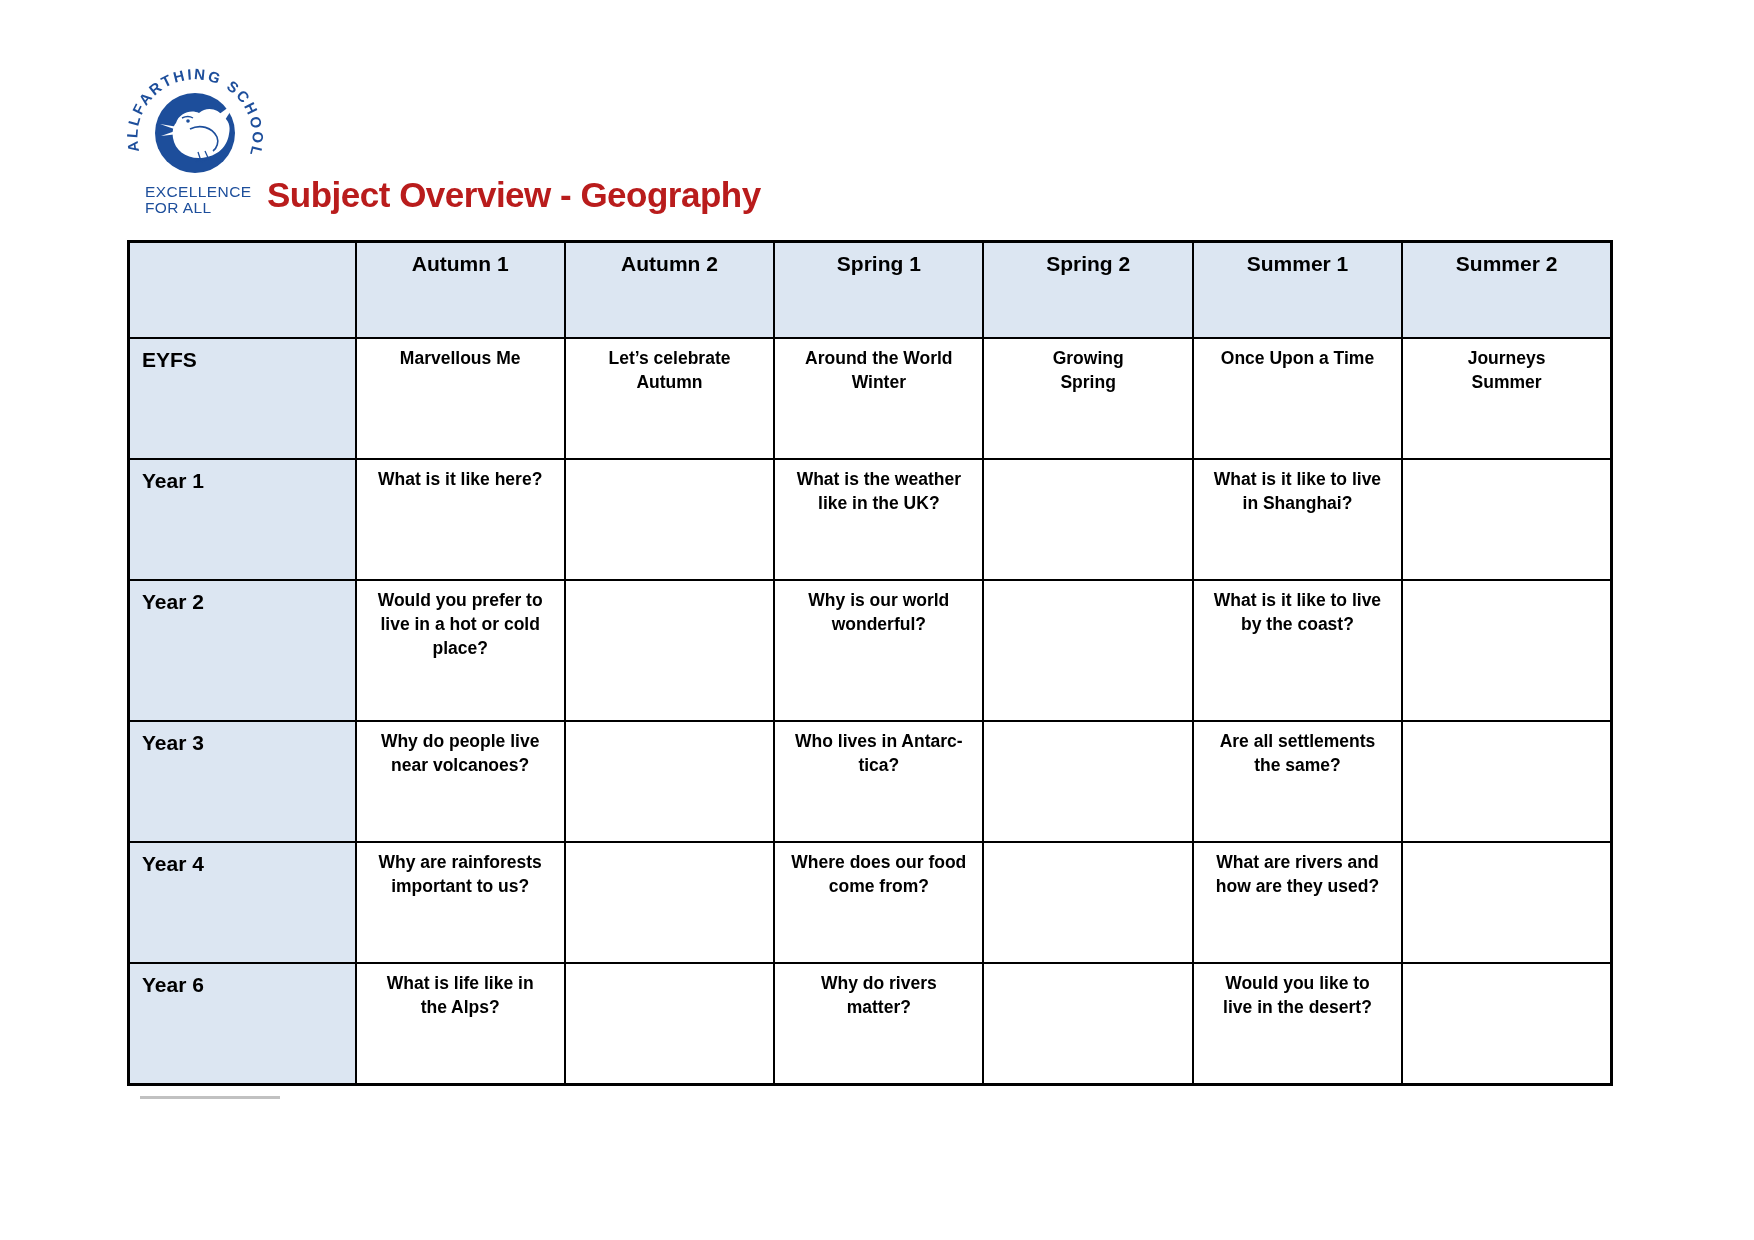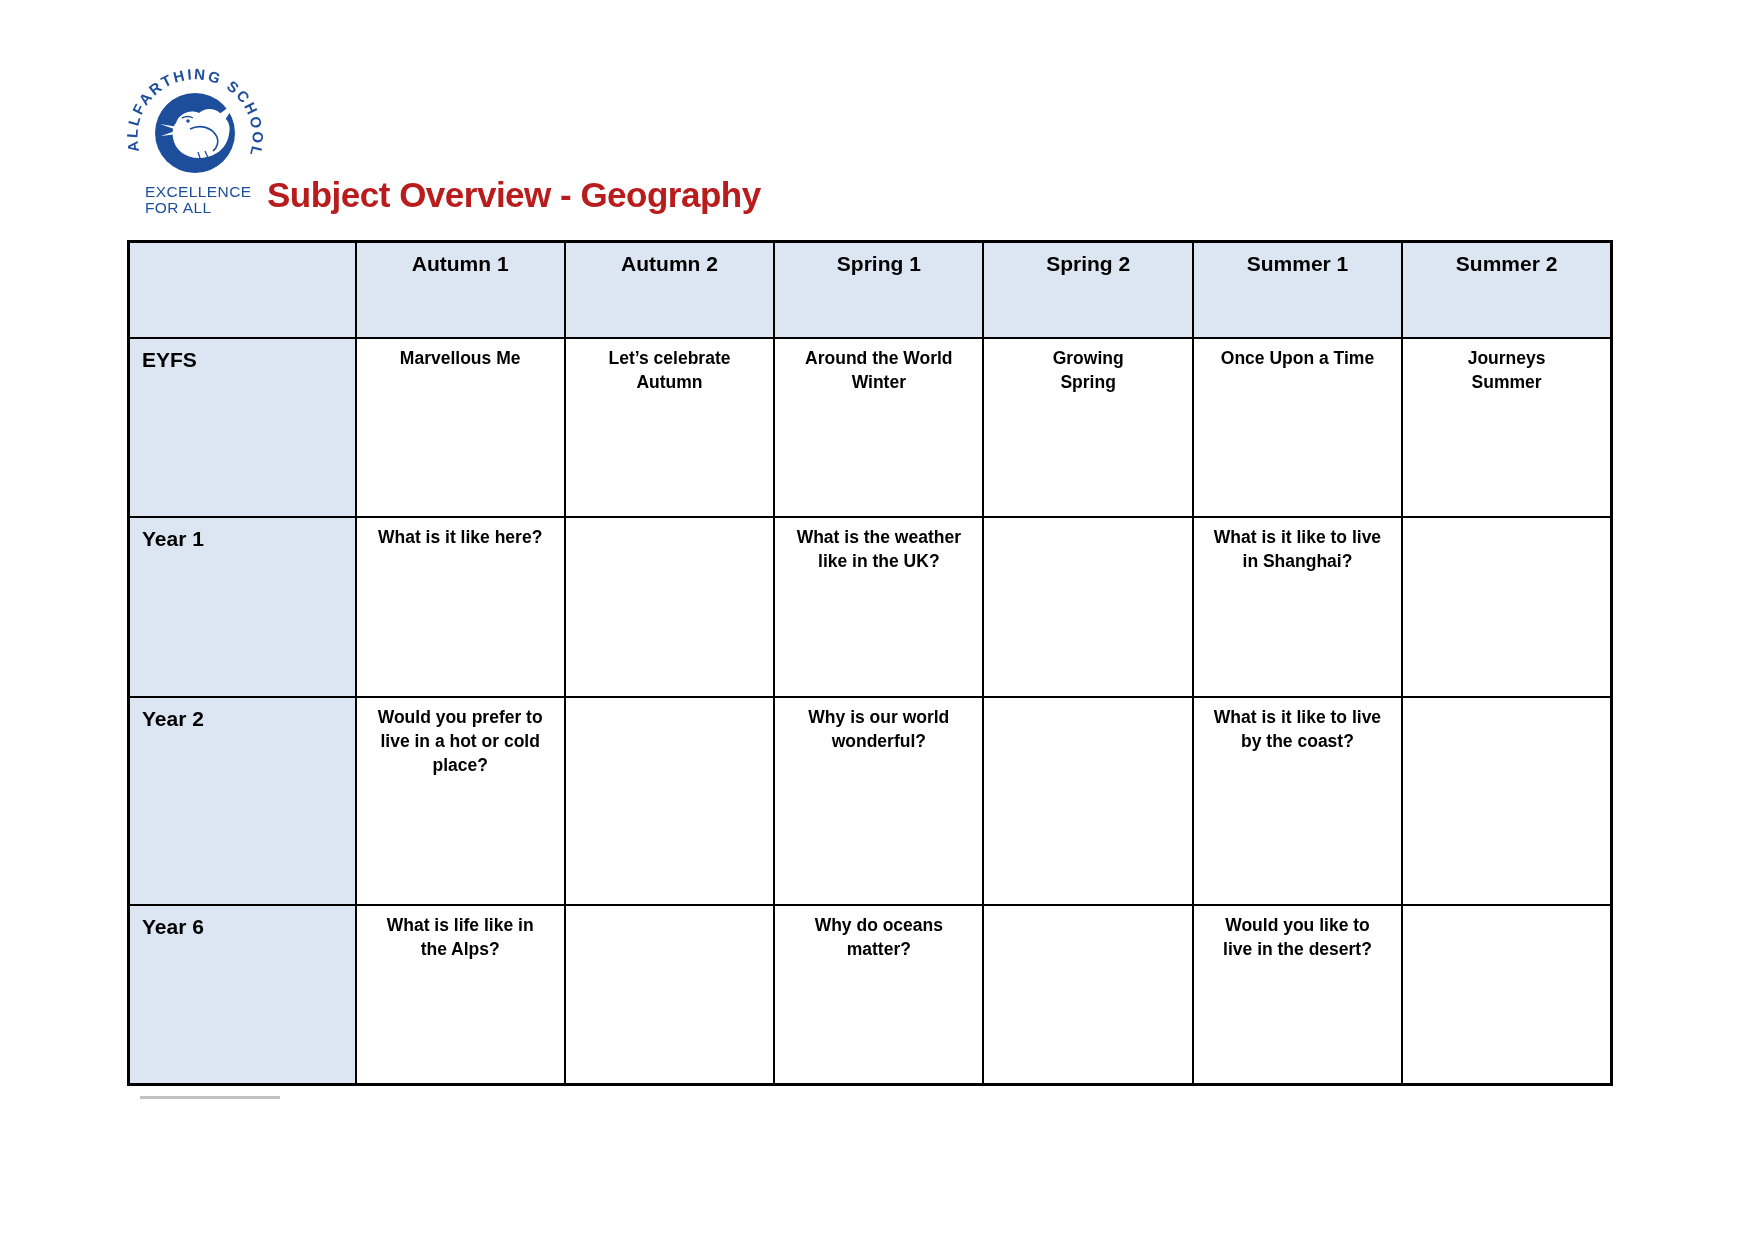--- a/index.html
+++ b/index.html
@@ -144,25 +144,49 @@
 place?</td>
         <td class="cell"></td>
         <td class="cell">Why is our world
 wonderful?</td>
         <td class="cell"></td>
         <td class="cell">What is it like to live
 by the coast?</td>
         <td class="cell"></td>
       </tr>
       <tr>
+        <td class="row-label">Year 3</td>
+        <td class="cell">Why do people live
+near volcanoes?</td>
+        <td class="cell"></td>
+        <td class="cell">Who lives in Antarc-
+tica?</td>
+        <td class="cell"></td>
+        <td class="cell">Are all settlements
+the same?</td>
+        <td class="cell"></td>
+      </tr>
+      <tr>
+        <td class="row-label">Year 4</td>
+        <td class="cell">Why are rainforests
+important to us?</td>
+        <td class="cell"></td>
+        <td class="cell">Where does our food
+come from?</td>
+        <td class="cell"></td>
+        <td class="cell">What are rivers and
+how are they used?</td>
+        <td class="cell"></td>
+      </tr>
+      <tr>
         <td class="row-label">Year 6</td>
         <td class="cell">What is life like in
 the Alps?</td>
         <td class="cell"></td>
-        <td class="cell">Why do oceans
+        <td class="cell">Why do rivers
 matter?</td>
         <td class="cell"></td>
         <td class="cell">Would you like to
 live in the desert?</td>
         <td class="cell"></td>
       </tr>
     </tbody>
 </table>
 
 <div class="bottom-shadow"></div>

